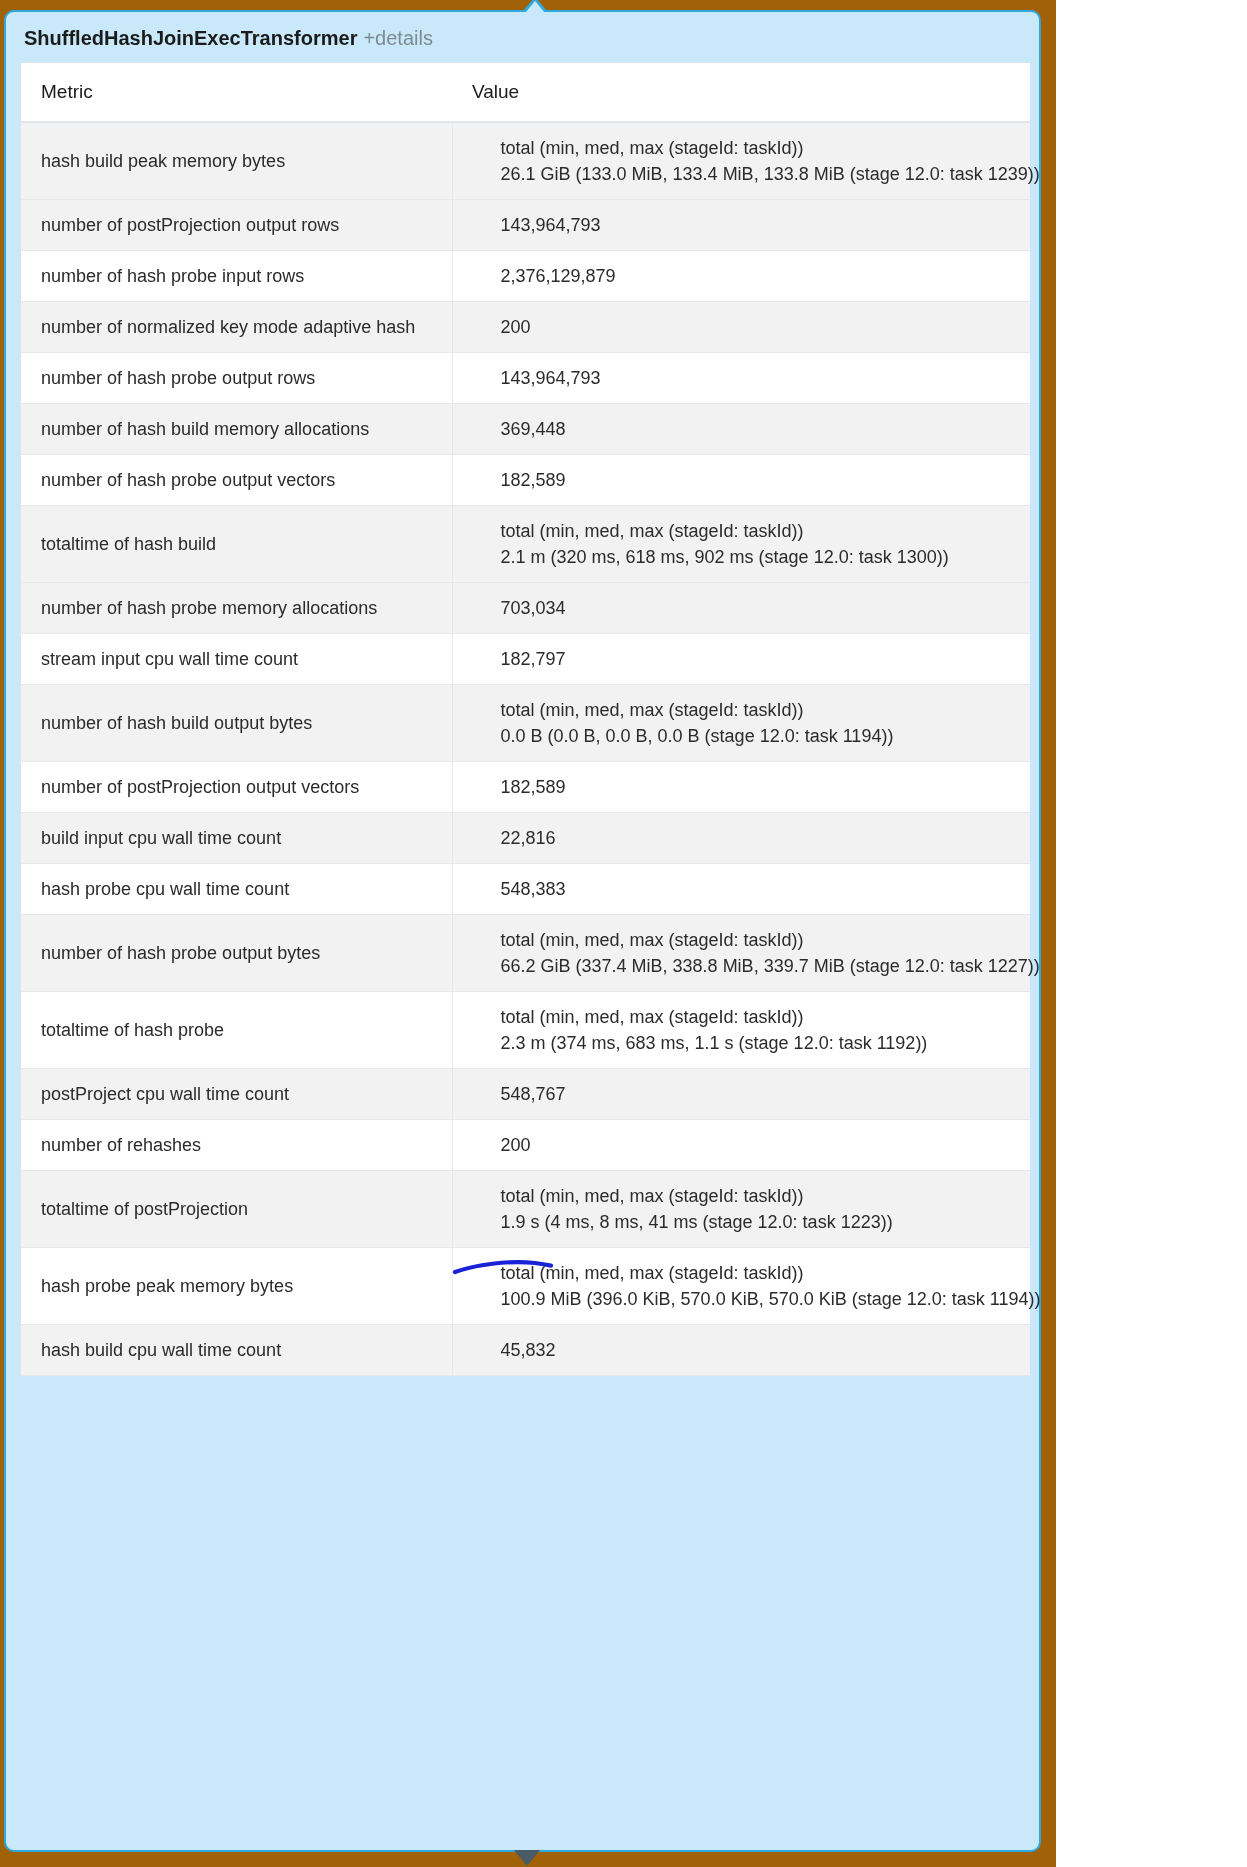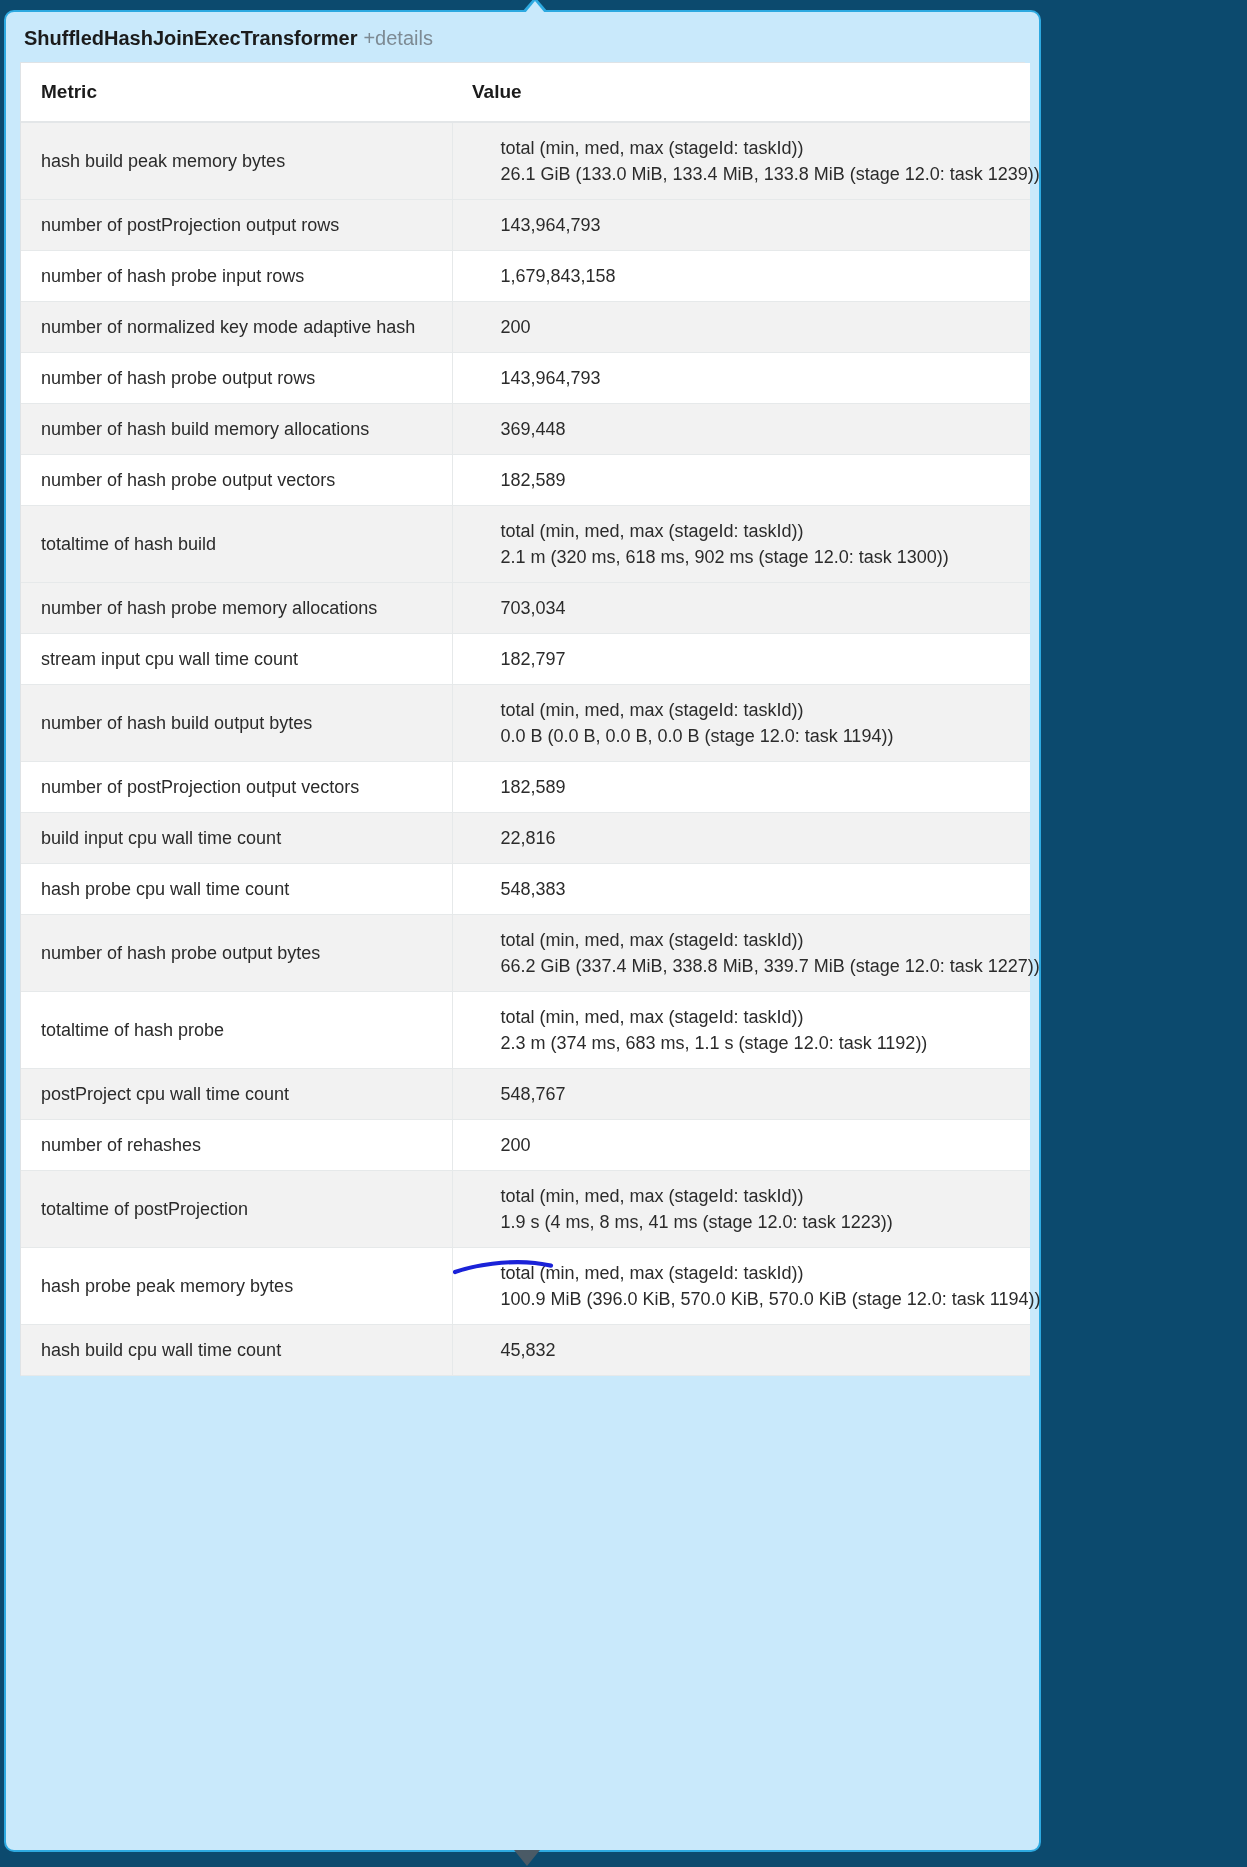--- a/index.html
+++ b/index.html
@@ -4,24 +4,24 @@
 <style>
   html, body {
     margin: 0;
     padding: 0;
     background: #ffffff;
     font-family: "Liberation Sans", sans-serif;
   }
 
   #root {
     position: relative;
-    width: 1247px;
+    width: 1056px;
     height: 1867px;
     overflow: hidden;
-    background: #0c4a6e;
+    background: #a16207;
   }
 
   
   .popover {
     position: absolute;
     left: 4px;
     top: 10px;
     width: 1037px;
     height: 1842px;
     box-sizing: border-box;
@@ -94,21 +94,21 @@
     table-layout: fixed;
     background: #ffffff;
   }
 
   table.metrics-table col.col-metric { width: 431px; }
   table.metrics-table col.col-value  { width: 578px; }
 
   table.metrics-table thead th {
     text-align: left;
     font-size: 19px;
-    font-weight: bold;
+    font-weight: normal;
     color: #1b1b1b;
     padding: 18px 0 18px 20px;
     background: #ffffff;
     border-bottom: 2px solid #e3e6e8;
     vertical-align: middle;
   }
 
   table.metrics-table tbody td {
     font-size: 18px;
     line-height: 26px;
@@ -180,21 +180,21 @@
             </tr>
             <tr class="row-odd">
               <td class="cell-metric">number of postProjection output rows</td>
               <td class="cell-value">
                 <span class="val-line">143,964,793</span>
               </td>
             </tr>
             <tr class="row-even">
               <td class="cell-metric">number of hash probe input rows</td>
               <td class="cell-value">
-                <span class="val-line">1,679,843,158</span>
+                <span class="val-line">2,376,129,879</span>
               </td>
             </tr>
             <tr class="row-odd">
               <td class="cell-metric">number of normalized key mode adaptive hash</td>
               <td class="cell-value">
                 <span class="val-line">200</span>
               </td>
             </tr>
             <tr class="row-even">
               <td class="cell-metric">number of hash probe output rows</td>

